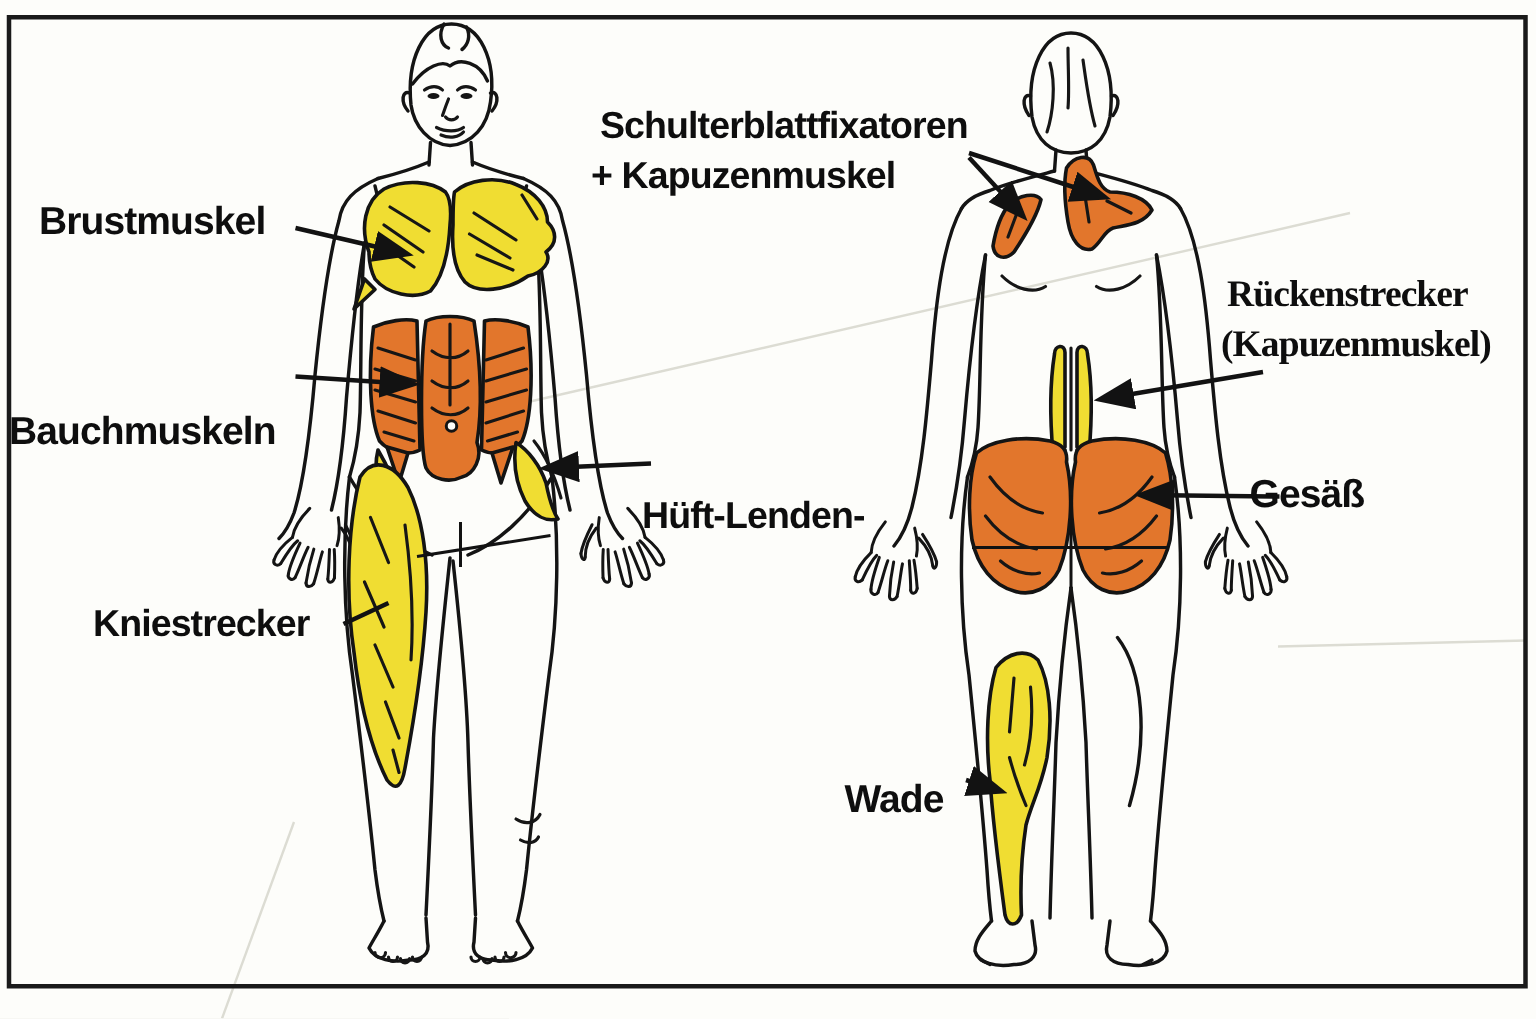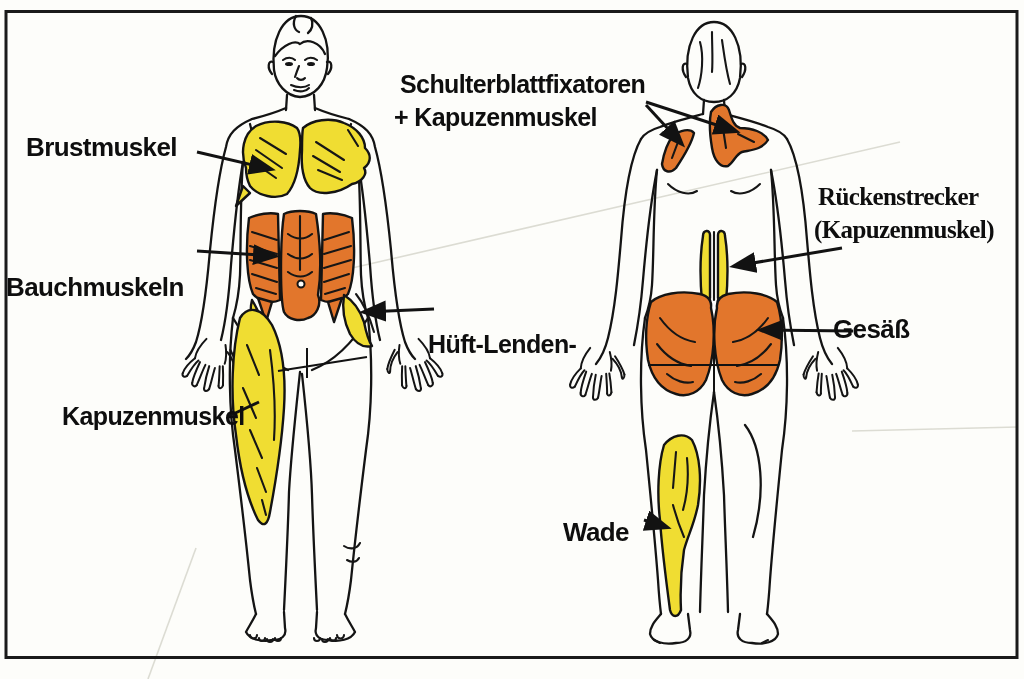--- a/index.html
+++ b/index.html
@@ -229,21 +229,21 @@
 
 <div class="lbl" style="left:26px;top:131px;">
   <span>Brustmuskel</span>
 </div>
 
 <div class="lbl" style="left:6px;top:232px;margin-top:39px;">
   <span>Bauchmuskeln</span>
 </div>
 
 <div class="lbl sm" style="left:62px;top:400px;">
-  <span>Kapuzenmuskel</span>
+  <span>Kniestrecker</span>
 </div>
 
 <div class="lbl sm" style="left:394px;top:68px;">
   <span style="padding-left:6px;">Schulterblattfixatoren</span>
   <span>+ Kapuzenmuskel</span>
 </div>
 
 <div class="lbl sm" style="left:814px;top:181px;font-family:Liberation Serif, serif;">
   <span style="padding-left:4px;">Rückenstrecker</span>
   <span>(Kapuzenmuskel)</span>

